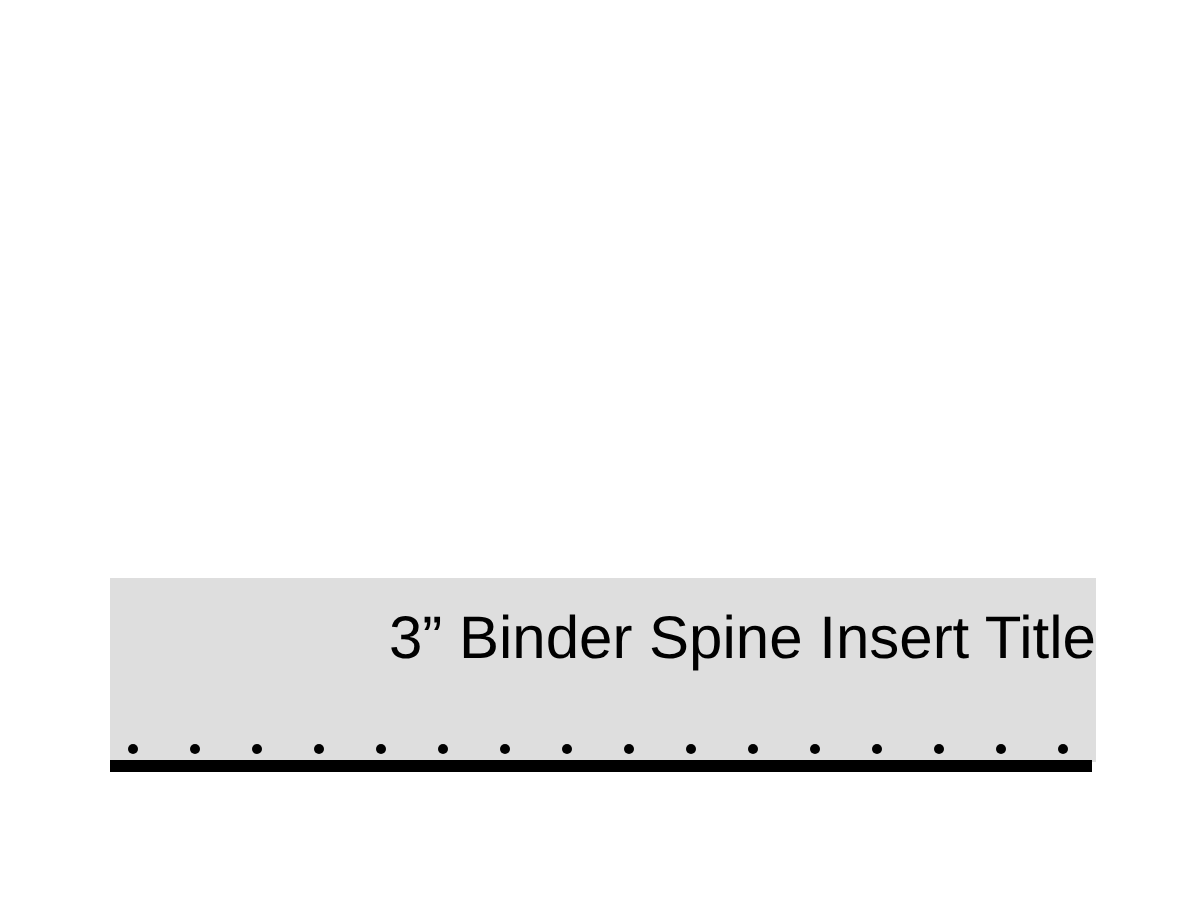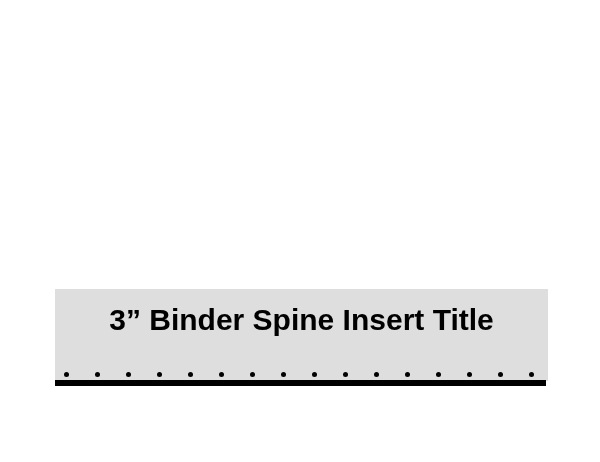--- a/index.html
+++ b/index.html
@@ -29,25 +29,25 @@
     background: #dedede;
     box-sizing: border-box;
   }
   #spine-title {
     position: absolute;
     left: 0;
     top: 0;
     width: 493px;
     height: 62px;
     line-height: 62px;
-    text-align: center;
+    text-align: right;
     color: #000000;
     font-family: "Liberation Sans", sans-serif;
     font-size: 30px;
-    font-weight: 700;
+    font-weight: 400;
     letter-spacing: 0px;
     white-space: nowrap;
   }
   
   #dot-row {
     position: absolute;
     left: 0;
     top: 83px;
     width: 493px;
     height: 9px;

